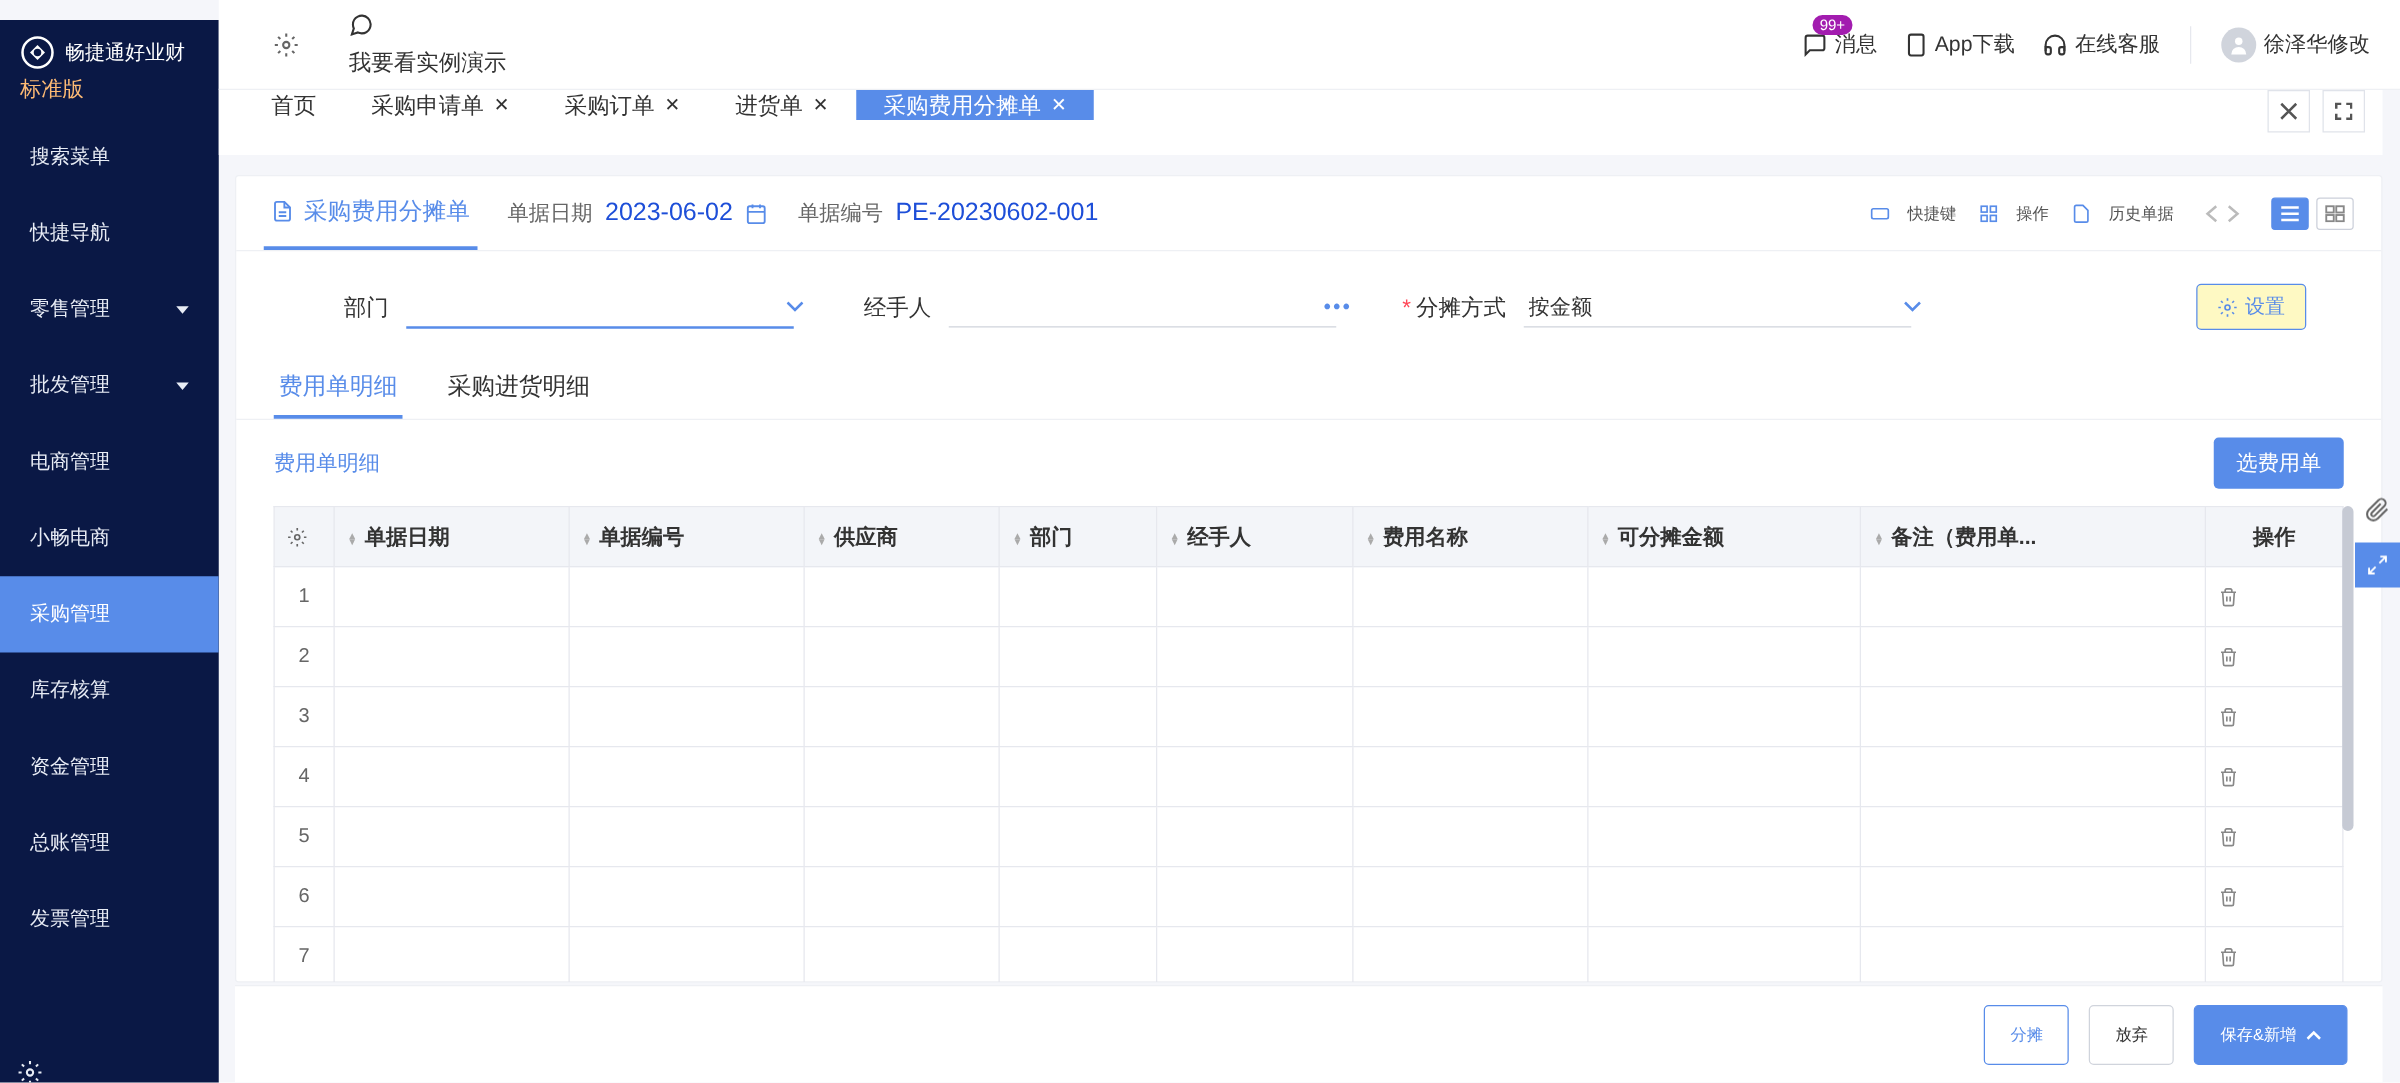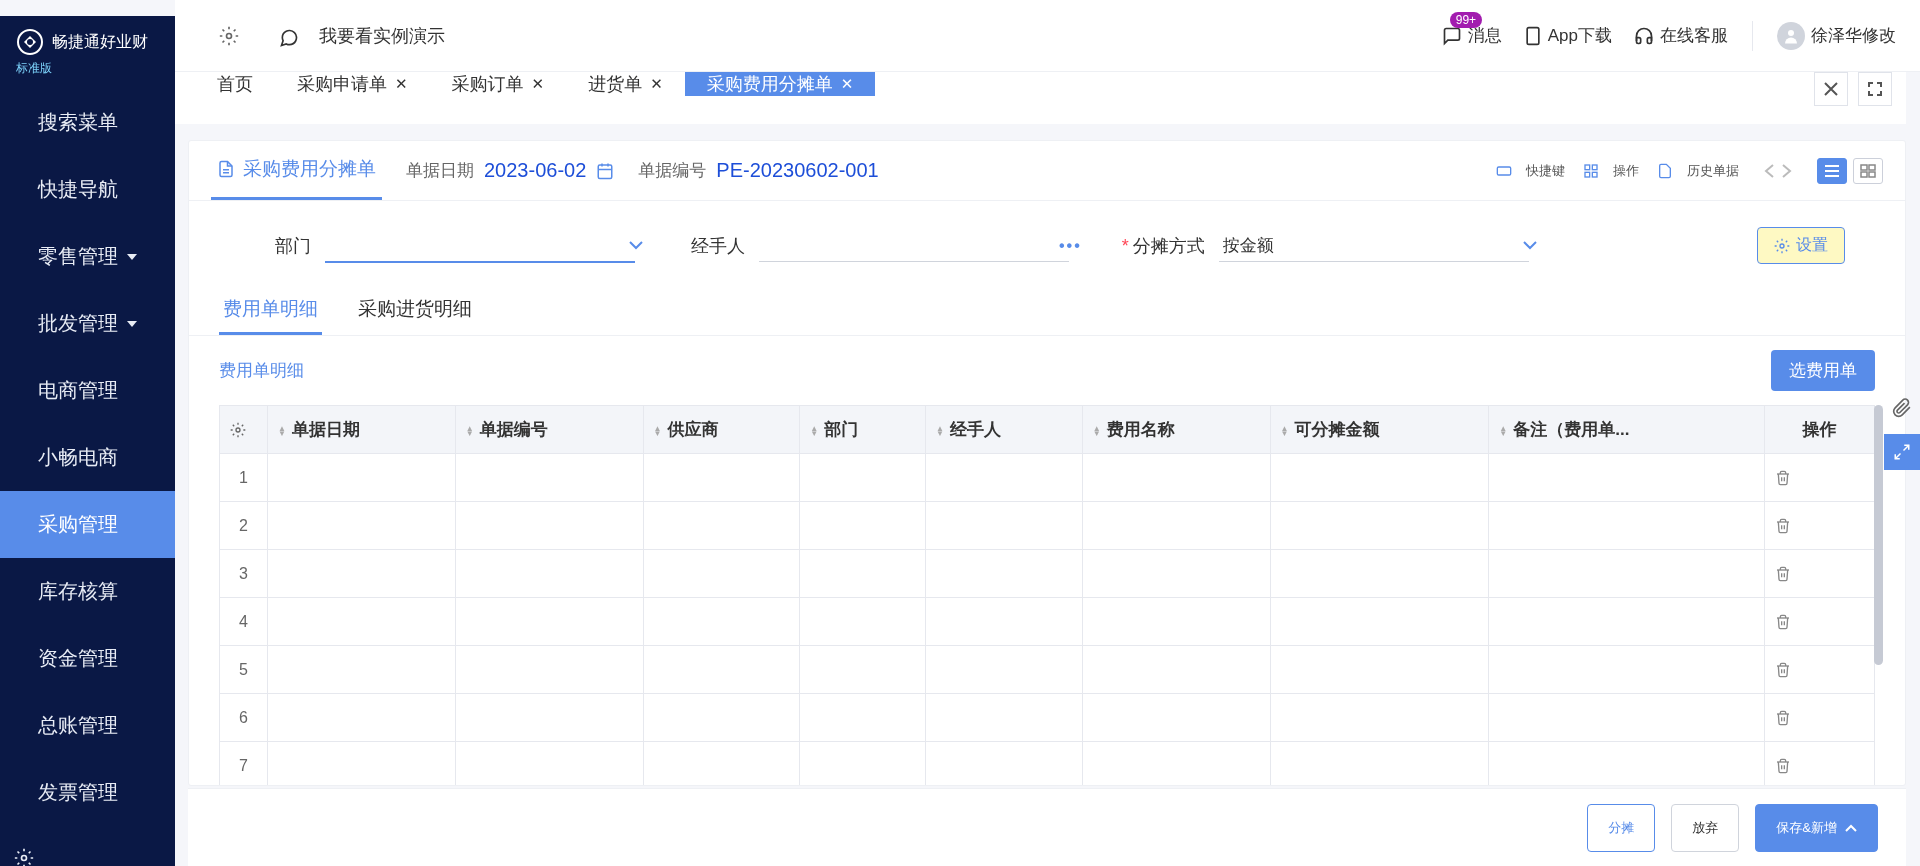--- a/index.html
+++ b/index.html
@@ -3,33 +3,33 @@
 <meta charset="utf-8">
 <style>
 *{box-sizing:border-box;margin:0;padding:0;font-family:"Microsoft YaHei","PingFang SC",sans-serif;}
 body{background:#f5f6fa;overflow:hidden;width:1920px;height:866px;position:relative;}
 
 
 .sidebar{position:absolute;left:0;top:0;width:175px;height:100%;background:#0a1845;color:#fff;display:flex;flex-direction:column;margin-top:16px;}
 .logo-area{padding:12px 16px 4px;display:flex;align-items:center;gap:8px;}
 .logo-icon{width:28px;height:28px;display:flex;align-items:center;justify-content:center;}
 .logo-title{font-size:16px;font-weight:500;}
-.edition{font-size:12px;color:#7dd3fc;padding:0 16px 12px;}
+.edition{font-size:17px;color:#fdba74;padding:0 16px 12px;}
 .side-menu{flex:1;overflow:auto;}
-.side-item{padding:20px 38px;font-size:20px;color:#e8ecf5;cursor:pointer;display:flex;align-items:center;justify-content:space-between;}
+.side-item{padding:20px 24px;font-size:16px;color:#e8ecf5;cursor:pointer;display:flex;align-items:center;justify-content:space-between;}
 .side-item.active{background:#588CE9;color:#fff;}
 .chev{width:0;height:0;border-left:5px solid transparent;border-right:5px solid transparent;border-top:6px solid #e8ecf5;}
 .side-gear{text-align:center;padding:14px;font-size:18px;color:#e8ecf5;cursor:pointer;}
 
 
 .topbar{position:absolute;left:175px;right:0;top:0;height:72px;background:#fff;border-bottom:1px solid #eef0f4;display:flex;align-items:center;padding:0 24px;}
 .ledger{display:flex;align-items:center;gap:180px;font-size:19px;color:#333;cursor:pointer;}
 .ledger-wrap{display:flex;align-items:center;gap:14px;}
 .gear-btn{color:#666;cursor:pointer;font-size:18px;margin-left:20px;}
-.demo-link{margin-left:40px;display:flex;align-items:flex-end;gap:20px;font-size:18px;color:#333;cursor:pointer;}
+.demo-link{margin-left:40px;display:flex;align-items:flex-start;gap:8px;font-size:18px;color:#333;cursor:pointer;flex-direction:column;}
 .spacer{flex:1;}
 .hd-icons{display:flex;align-items:center;gap:22px;}
 .hd-item{display:flex;align-items:center;gap:6px;font-size:17px;color:#333;cursor:pointer;position:relative;}
 .badge{position:absolute;top:-12px;left:8px;background:#a21caf;color:#fff;border-radius:10px;font-size:12px;padding:1px 6px;}
 .avatar{width:28px;height:28px;border-radius:50%;background:#d0d4dc;display:flex;align-items:center;justify-content:center;color:#888;}
 .divider-v{width:1px;height:30px;background:#e6e8ee;margin:0 2px;}
 
 
 .tabs-row{position:absolute;left:175px;right:14px;top:72px;height:52px;background:#fff;display:flex;align-items:flex-start;padding-left:20px;}
 .tab{display:flex;align-items:center;padding:0 22px;font-size:18px;color:#333;cursor:pointer;gap:8px;}

